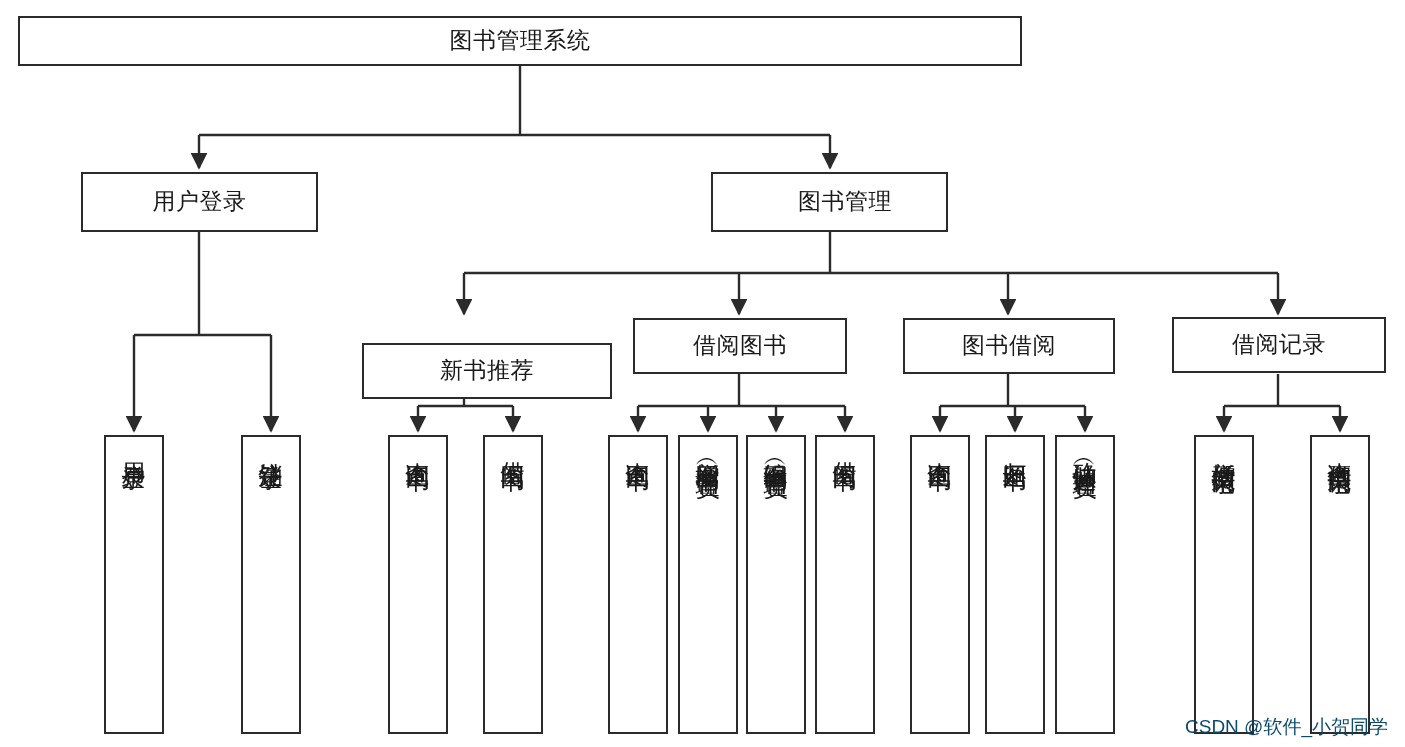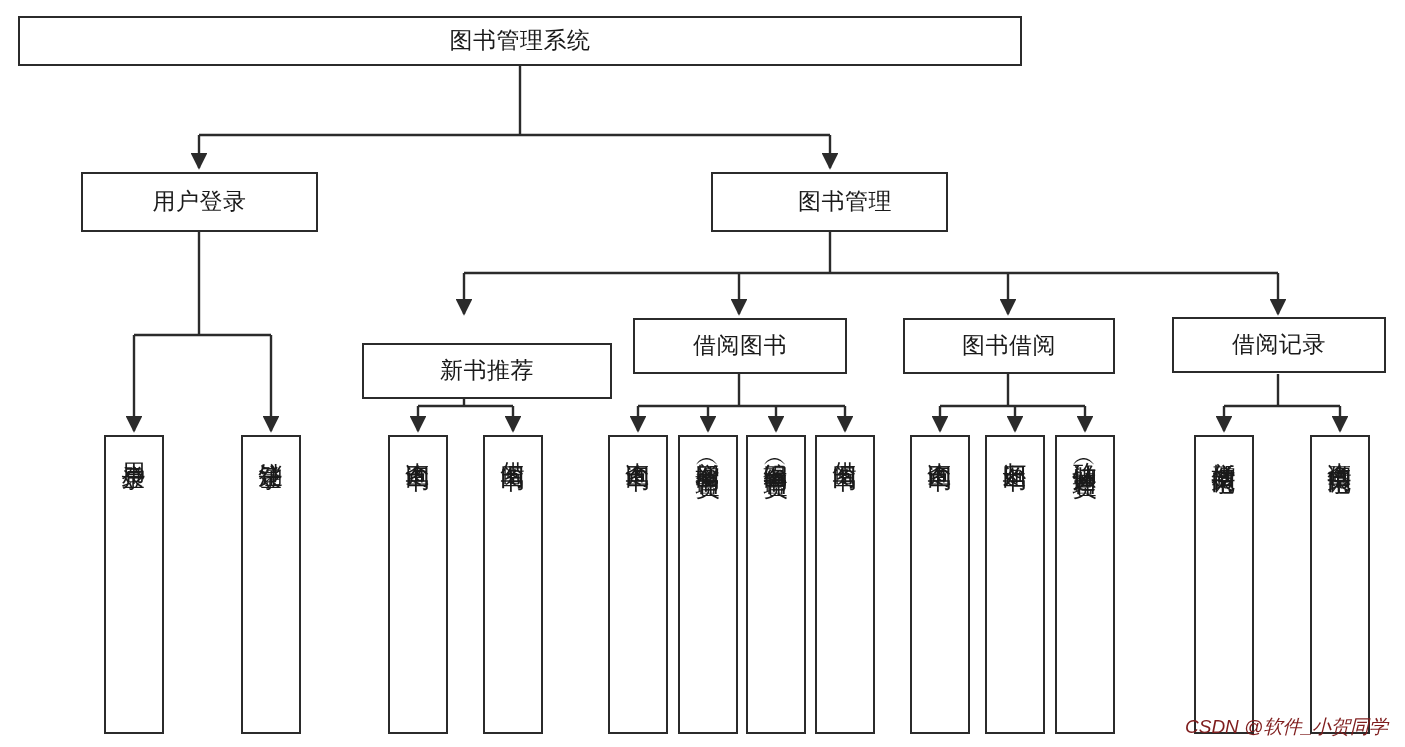--- a/index.html
+++ b/index.html
@@ -58,24 +58,23 @@
     font-size: 24px;
     line-height: 1.05;
     letter-spacing: 2px;
     white-space: nowrap;
   }
   #watermark {
     position: absolute;
     left: 1185px;
     top: 714px;
     font-size: 19px;
-    color: #7f1d1d;
+    color: #0c4a6e;
     white-space: nowrap;
     z-index: 5;
-    font-style: italic;
   }
 </style>
 </head>
 <body>
 
 <div id="canvas">
 
   <svg id="wires" viewBox="0 0 1405 747" xmlns="http://www.w3.org/2000/svg">
     <defs>
       <marker id="arrow" viewBox="0 0 10 10" refX="9" refY="5" markerWidth="7" markerHeight="7" orient="auto-start-reverse">

